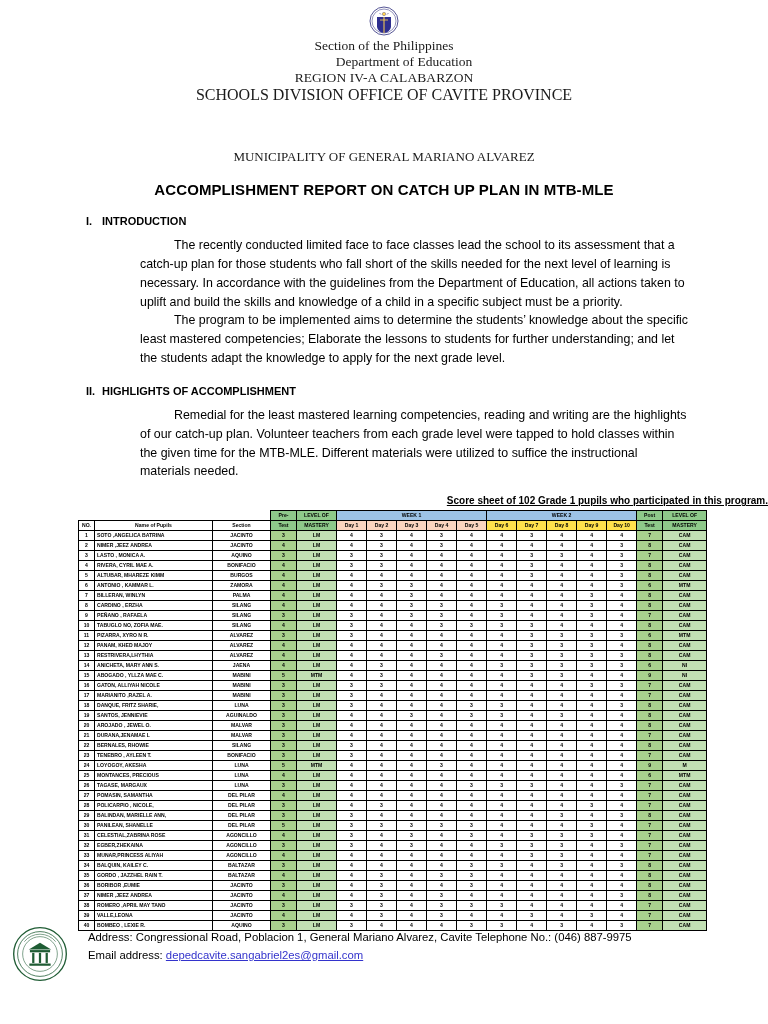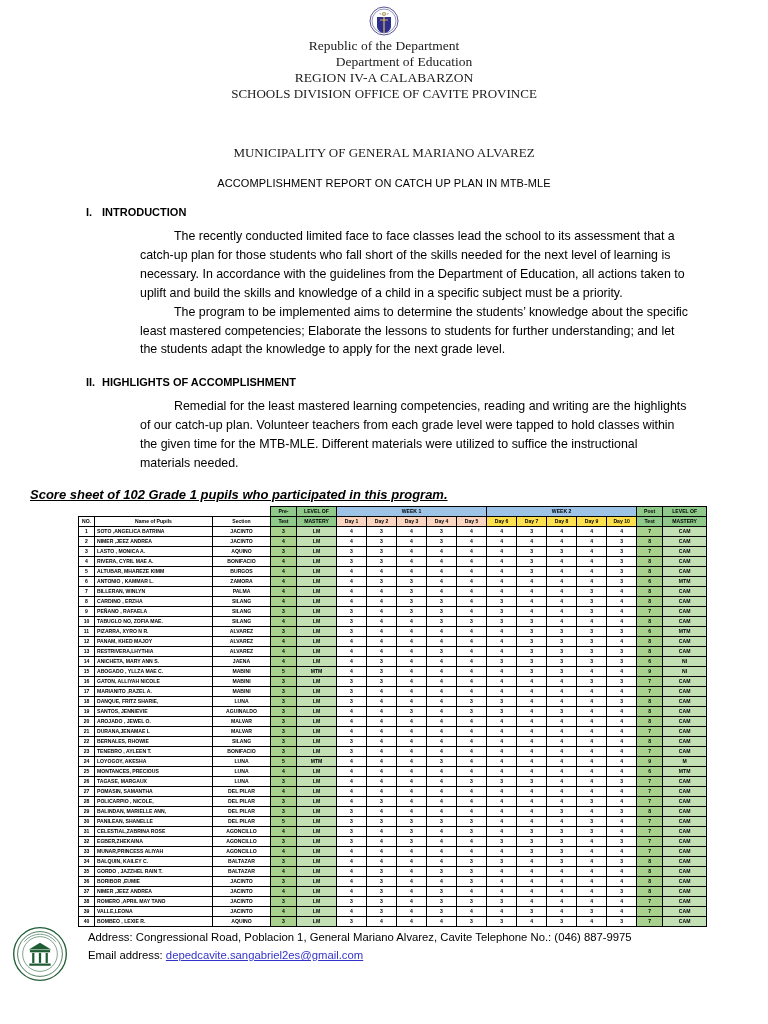--- a/index.html
+++ b/index.html
@@ -13,44 +13,44 @@
   .page { position: relative; width: 768px; height: 1024px; overflow: hidden; }
 
   
   .letterhead { padding-top: 6px; text-align: center; }
   .seal-wrap { display: flex; justify-content: center; }
   .deped-seal { width: 30px; height: 30px; }
   .lh-line { font-family: "Liberation Serif", serif; color: #1a1a1a; line-height: 1.18; }
   .lh1 { font-size: 13.5px; margin-top: 2px; }
   .lh2 { font-size: 13.5px; padding-left: 40px; }
   .lh3 { font-size: 13.5px; letter-spacing: .1px; }
-  .lh4 { font-size: 13px; }
+  .lh4 { font-size: 16px; }
   .lh5 { font-size: 13px; margin-top: 44px; }
 
   
   .doc-title {
-    text-align: center; font-weight: normal; font-size: 11px;
+    text-align: center; font-weight: bold; font-size: 15px;
     margin-top: 17px; letter-spacing: .1px;
   }
   .sec-head {
     margin-top: 17px; font-weight: bold; font-size: 11px;
     padding-left: 88px; position: relative;
   }
   .sec-num { position: absolute; left: 86px; }
   .sec-label { margin-left: 14px; display: inline-block; }
 
   .para {
     font-size: 12.4px; line-height: 1.52; text-align: left;
     margin: 9px 78px 0 140px; text-indent: 34px;
   }
   .para.tight { margin-top: 0px; }
 
   .score-caption {
-    text-align: left; font-weight: bold; font-size: 13px;
-    text-decoration: underline; margin: 14px 0 4px 30px; font-style: italic;
+    text-align: right; font-weight: bold; font-size: 10px;
+    text-decoration: underline; margin: 14px 0 4px 30px;
   }
 
   
   .tbl-wrap { margin: 0 0 0 78px; width: 600px; }
   table.sheet {
     border-collapse: collapse; width: 600px;
     font-size: 5.1px; font-weight: bold;
     font-family: "Liberation Sans", sans-serif;
     table-layout: fixed;
   }
@@ -92,21 +92,21 @@
       <svg class="deped-seal" viewBox="0 0 60 60">
         <circle cx="30" cy="30" r="28" fill="#ffffff" stroke="#2b2b7a" stroke-width="1.6"></circle>
         <circle cx="30" cy="30" r="24" fill="#ffffff" stroke="#2b2b7a" stroke-width="1"></circle>
         <path d="M16 22 h28 v20 a14 14 0 0 1 -14 12 a14 14 0 0 1 -14 -12 z" fill="#2e2e8f"></path>
         <path d="M30 22 v32" stroke="#ffd24d" stroke-width="2"></path>
         <path d="M22 28 h16" stroke="#ffd24d" stroke-width="1.6"></path>
         <circle cx="30" cy="16" r="3.4" fill="#ffd24d" stroke="#2b2b7a" stroke-width=".7"></circle>
         <path d="M21 14 l3 3 M39 14 l-3 3" stroke="#2b2b7a" stroke-width="1.2"></path>
       </svg>
     </div>
-    <div class="lh-line lh1">Republic of the Department</div>
+    <div class="lh-line lh1">Section of the Philippines</div>
     <div class="lh-line lh2">Department of Education</div>
     <div class="lh-line lh3">REGION IV-A CALABARZON</div>
     <div class="lh-line lh4">SCHOOLS DIVISION OFFICE OF CAVITE PROVINCE</div>
     <div class="lh-line lh5">MUNICIPALITY OF GENERAL MARIANO ALVAREZ</div>
   </div>
 
   <div class="doc-title">ACCOMPLISHMENT REPORT ON CATCH UP PLAN IN MTB-MLE</div>
 
   <div class="sec-head">
     <span class="sec-num">I.</span>

